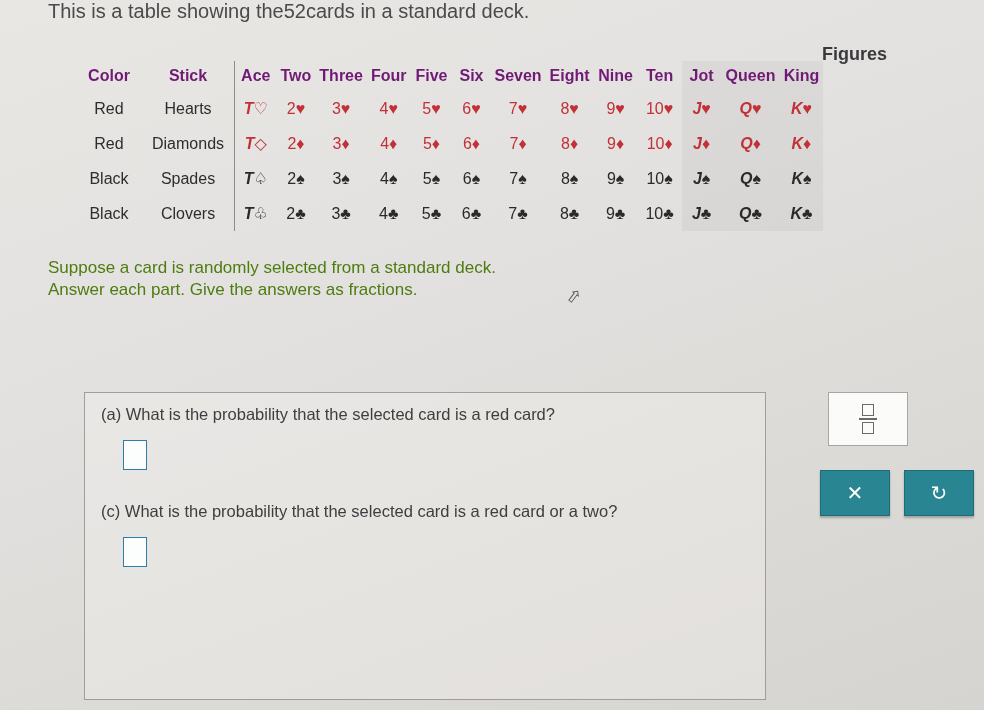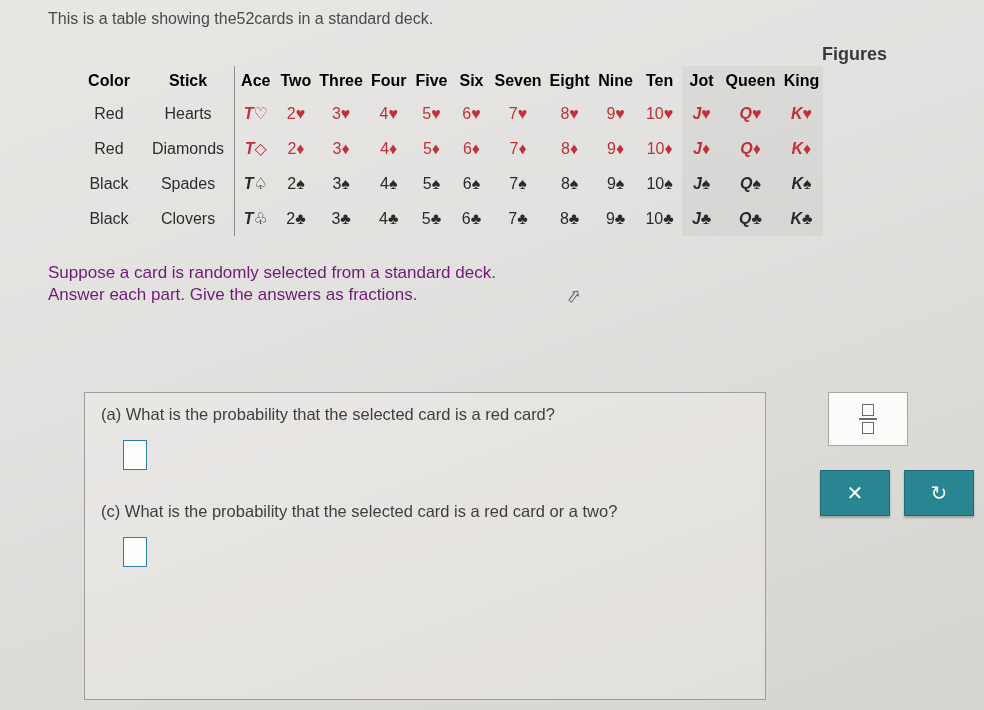--- a/index.html
+++ b/index.html
@@ -6,52 +6,52 @@
   body {
     font-family: "Segoe UI", Tahoma, Verdana, sans-serif;
     background: linear-gradient(160deg, #e8e7e4 0%, #e2e1df 40%, #d6d4d0 100%);
     width: 984px;
     height: 710px;
     overflow: hidden;
     color: #3f3f41;
     position: relative;
   }
   .intro {
-    padding: 10px 0 0 48px;
-    font-size: 16px;
+    padding: 0 0 0 48px;
+    font-size: 20px;
     color: #4a4a4c;
   }
   .figures-label {
     position: absolute;
     top: 44px;
     left: 822px;
     font-weight: 600;
     font-size: 18px;
     color: #3a3a3c;
   }
   .deck-wrap {
     margin: 38px 0 0 76px;
     width: 862px;
   }
   table.deck { border-collapse: collapse; font-size: 16px; color: #2d2d2f; }
   table.deck th, table.deck td { text-align: center; vertical-align: middle; }
-  table.deck th { font-weight: 600; padding: 6px 4px; color:#000000; }
+  table.deck th { font-weight: 600; padding: 6px 4px; color:#701a75; }
   table.deck td { padding: 8px 4px; }
   .row-head { text-align: right; padding-right: 10px !important; font-weight: 400; }
   .vline { border-right: 1px solid #8c8c8c; }
   .suit-red { color: #c23038; }
   .suit-blk { color: #2a2a2a; }
   .bolditalic { font-style: italic; font-weight: 700; }
   .figcol { background: rgba(120,120,120,0.08); }
   .prompt {
     margin: 26px 0 0 48px;
     width: 640px;
     font-size: 17px;
     line-height: 22px;
-    color: #701a75;
+    color: #4d7c0f;
   }
   .qa-box {
     position: absolute;
     left: 84px;
     top: 392px;
     width: 682px;
     height: 308px;
     border: 1px solid #9e9e9e;
     background: rgba(245,244,241,0.35);
     padding: 12px 16px;

